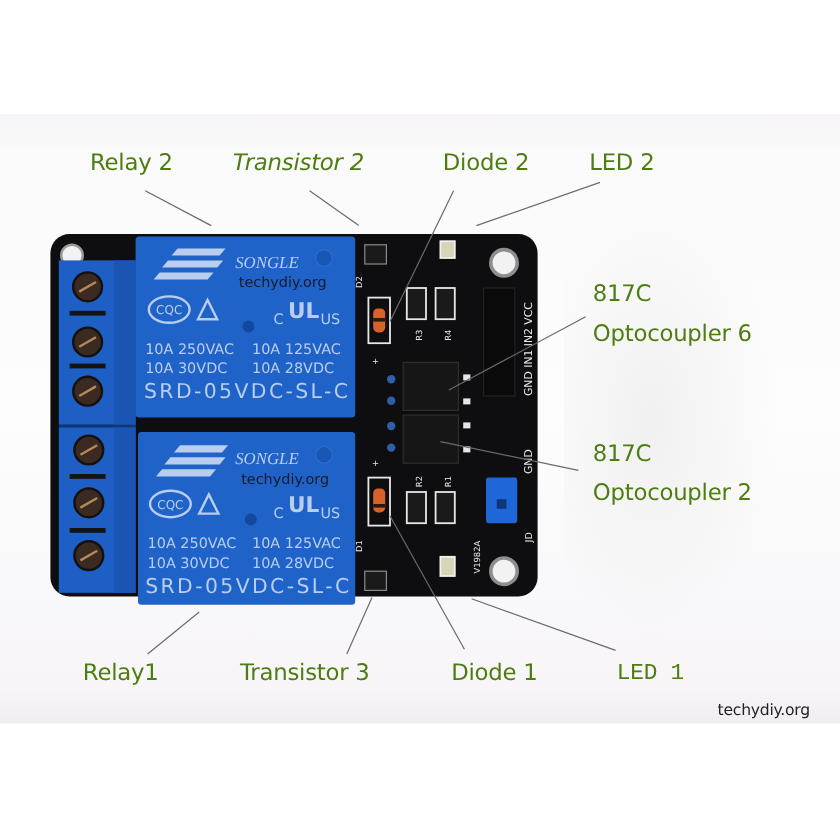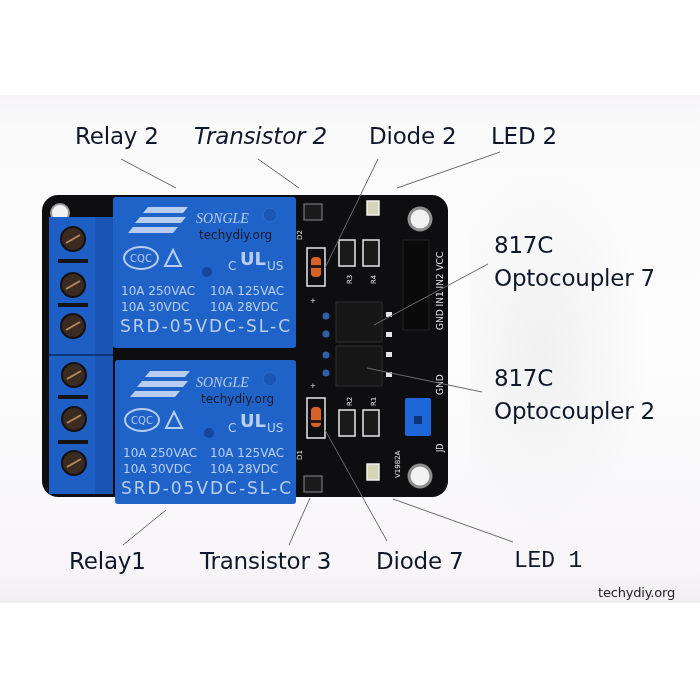--- a/index.html
+++ b/index.html
@@ -1,21 +1,21 @@
 <!DOCTYPE html>
 <html><head>
   <meta charset="utf-8">
   <style>
     html, body { margin: 0; padding: 0; }
     body { width: 700px; height: 700px; background: #ffffff; position: relative; overflow: hidden; font-family: "DejaVu Sans", "Liberation Sans", sans-serif; }
     .photo-band { position: absolute; left: 0; top: 95px; width: 700px; height: 508px;
       background: linear-gradient(180deg, #f6f4f8 0%, #fafafa 6%, #fdfdfd 50%, #f7f5f8 94%, #f1eef2 100%); }
     .shade { position: absolute; left: 470px; top: 170px; width: 180px; height: 360px; border-radius: 40px;
       background: radial-gradient(ellipse at 40% 50%, rgba(235,235,235,0.7), rgba(255,255,255,0) 70%); }
-    .label { position: absolute; color: #0f172a; font-size: 23px; line-height: 26px; white-space: nowrap; letter-spacing: -0.2px; }
+    .label { position: absolute; color: #4d7c0f; font-size: 19px; line-height: 26px; white-space: nowrap; letter-spacing: -0.2px; }
     .label.small { font-size: 13px; color: #222; }
     svg.overlay { position: absolute; left: 0; top: 0; }
   </style>
 </head>
 <body>
 
 <div class="photo-band"></div>
 <div class="shade"></div>
 
 <svg class="overlay" width="700" height="700" viewBox="0 0 700 700">
@@ -178,22 +178,22 @@
     <line x1="393" y1="499" x2="513" y2="542"></line>
   </g>
 </svg>
 
 <div class="label" style="left:75px; top:123px;">Relay 2</div>
 <div class="label" style="left:194px; top:123px;font-style:italic;">Transistor 2</div>
 <div class="label" style="left:369px; top:123px;text-align:right;">Diode 2</div>
 <div class="label" style="left:491px; top:123px;">LED 2</div>
 
 <div class="label" style="left:494px; top:232px;">817C</div>
-<div class="label" style="left:494px; top:265px;">Optocoupler 7</div>
+<div class="label" style="left:494px; top:265px;">Optocoupler 6</div>
 <div class="label" style="left:494px; top:365px;">817C</div>
 <div class="label" style="left:494px; top:398px;text-align:center;">Optocoupler 2</div>
 
 <div class="label" style="left:69px; top:548px;">Relay1</div>
 <div class="label" style="left:200px; top:548px;">Transistor 3</div>
-<div class="label" style="left:376px; top:548px;">Diode 7</div>
+<div class="label" style="left:376px; top:548px;">Diode 1</div>
 <div class="label" style="left:514px; top:548px;font-family:Liberation Mono, monospace;">LED 1</div>
 
 <div class="label small" style="left:598px; top:580px;">techydiy.org</div>
 
 </body></html>

